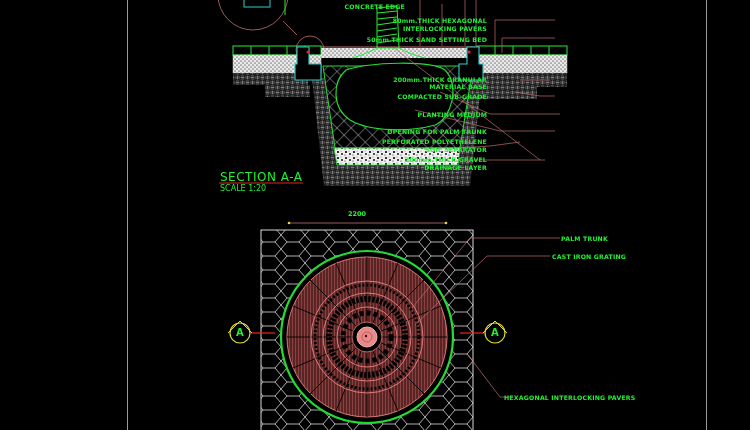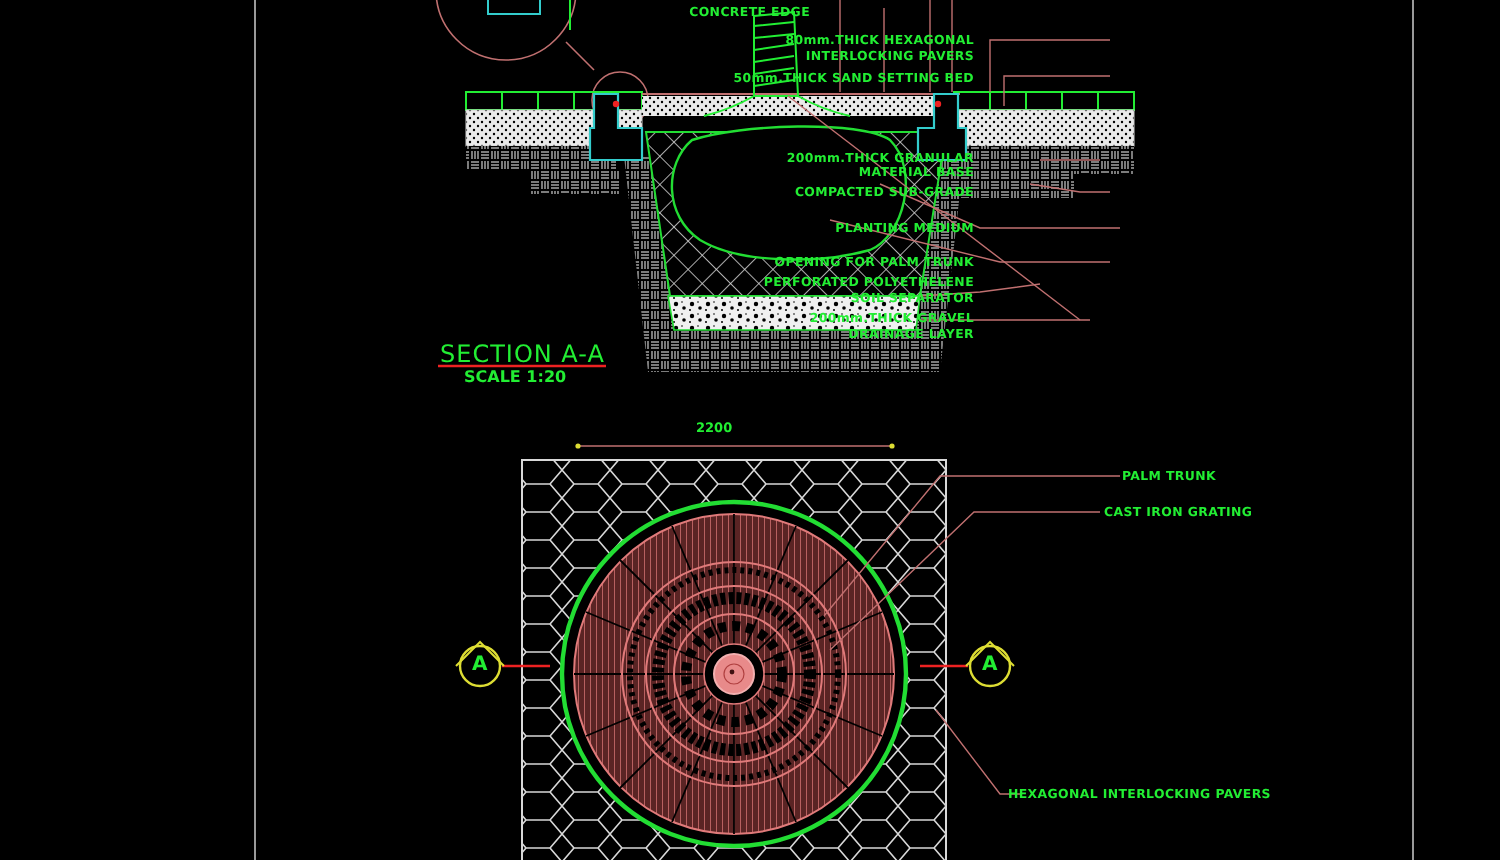--- a/index.html
+++ b/index.html
@@ -193,21 +193,21 @@
   <div class="lbl" style="right:165px;top:83px">MATERIAL BASE</div>
   <div class="lbl" style="right:165px;top:93px">COMPACTED SUB-GRADE</div>
   <div class="lbl" style="right:165px;top:111px">PLANTING MEDIUM</div>
   <div class="lbl" style="right:165px;top:128px">OPENING FOR PALM TRUNK</div>
   <div class="lbl" style="right:165px;top:138px">PERFORATED POLYETHELENE</div>
   <div class="lbl" style="right:165px;top:146px">SOIL SEPARATOR</div>
   <div class="lbl" style="right:165px;top:156px">200mm.THICK GRAVEL</div>
   <div class="lbl" style="right:165px;top:164px">DRAINAGE LAYER</div>
 
   <div class="title" style="left:180px;top:170px;font-size:12px;letter-spacing:0.5px">SECTION A-A</div>
-  <div class="title" style="left:192px;top:184px;font-size:8px;font-weight:bold">SCALE 1:20</div>
+  <div class="title" style="left:180px;top:184px;font-size:8px;font-weight:normal">SCALE 1:20</div>
 
   <div class="title" style="left:308px;top:210px;font-size:6.5px;font-weight:bold">2200</div>
 
   <div class="title" style="left:196px;top:327px;font-size:10px;font-weight:bold">A</div>
   <div class="title" style="left:451px;top:327px;font-size:10px;font-weight:bold">A</div>
 
   <div class="lbl" style="left:521px;top:235px;text-align:left">PALM TRUNK</div>
   <div class="lbl" style="left:512px;top:253px;text-align:left">CAST IRON GRATING</div>
   <div class="lbl" style="left:464px;top:394px;text-align:left">HEXAGONAL INTERLOCKING PAVERS</div>
 </div>

